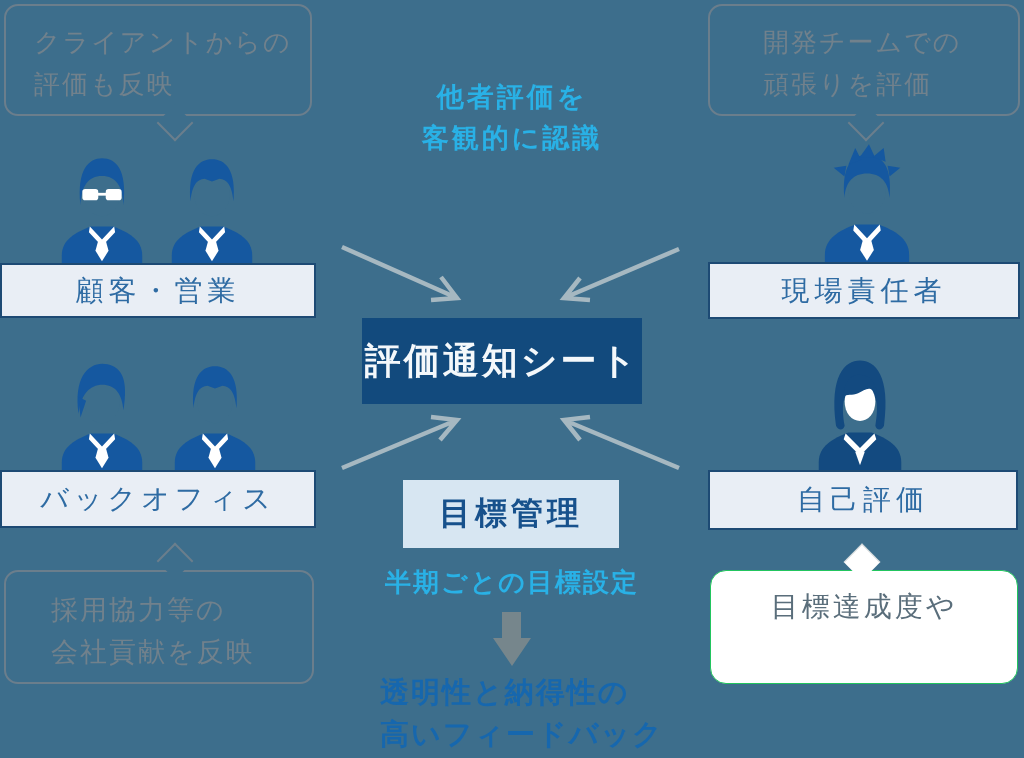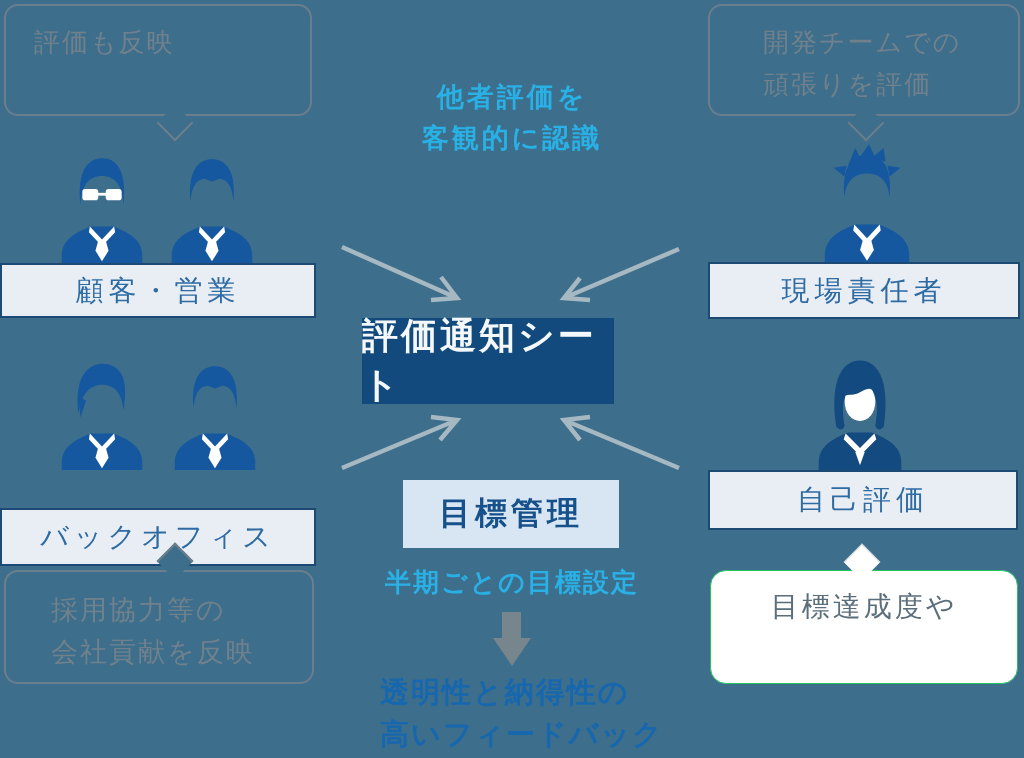--- a/index.html
+++ b/index.html
@@ -70,20 +70,21 @@
   .p-bg{fill:var(--bg);}
   .p-white{fill:#ffffff;}
   .overlay{position:absolute;left:0;top:0;pointer-events:none;z-index:3;}
 </style>
 </head>
 <body>
 
 <div class="canvas">
 
   <div class="bubble" style="left:4px;top:4px;width:308px;height:112px;padding:15px 0 0 28px;font-size:26px;">
+    <div class="ln">クライアントからの</div>
     <div class="ln">評価も反映</div>
   </div>
   <div class="tail tail-down" style="left:162px;top:110px;"></div>
 
   <div class="bubble" style="left:708px;top:4px;width:312px;height:112px;padding:15px 0 0 53px;font-size:26px;">
     <div class="ln">開発チームでの</div>
     <div class="ln">頑張りを評価</div>
   </div>
   <div class="tail tail-down" style="left:853px;top:110px;"></div>
 
@@ -153,34 +154,34 @@
     <path class="p-white" d="M35,86 L50,101 L65,86 L67,92 L52,107 L48,107 L33,92 Z"></path>
     <polygon class="p-white" points="45,105 55,105 50,119"></polygon>
   </svg>
 
   <div class="side-box" style="left:0px;top:263px;width:316px;height:55px;">
     <span>顧客・営業</span>
   </div>
   <div class="side-box" style="left:708px;top:262px;width:312px;height:57px;">
     <span>現場責任者</span>
   </div>
-  <div class="side-box" style="left:0px;top:470px;width:316px;height:58px;margin-top:38px;">
+  <div class="side-box" style="left:0px;top:470px;width:316px;height:58px;">
     <span>バックオフィス</span>
   </div>
   <div class="side-box" style="left:708px;top:470px;width:310px;height:60px;">
     <span>自己評価</span>
   </div>
 
   <div class="cyan-note" style="left:362px;top:77px;width:300px;">
     <div class="ln">他者評価を</div>
     <div class="ln">客観的に認識</div>
   </div>
 
 
-  <div class="navy-box" style="left:362px;top:318px;width:252px;height:86px;">
+  <div class="navy-box" style="left:362px;top:318px;width:280px;height:86px;">
     <span>評価通知シート</span>
   </div>
 
   <div class="center-light-box" style="left:403px;top:480px;width:216px;height:68px;">
     <span>目標管理</span>
   </div>
 
   <div class="cyan-note" style="left:342px;top:562px;width:340px;font-size:26px;letter-spacing:2px;">
     <div class="ln">半期ごとの目標設定</div>
   </div>

